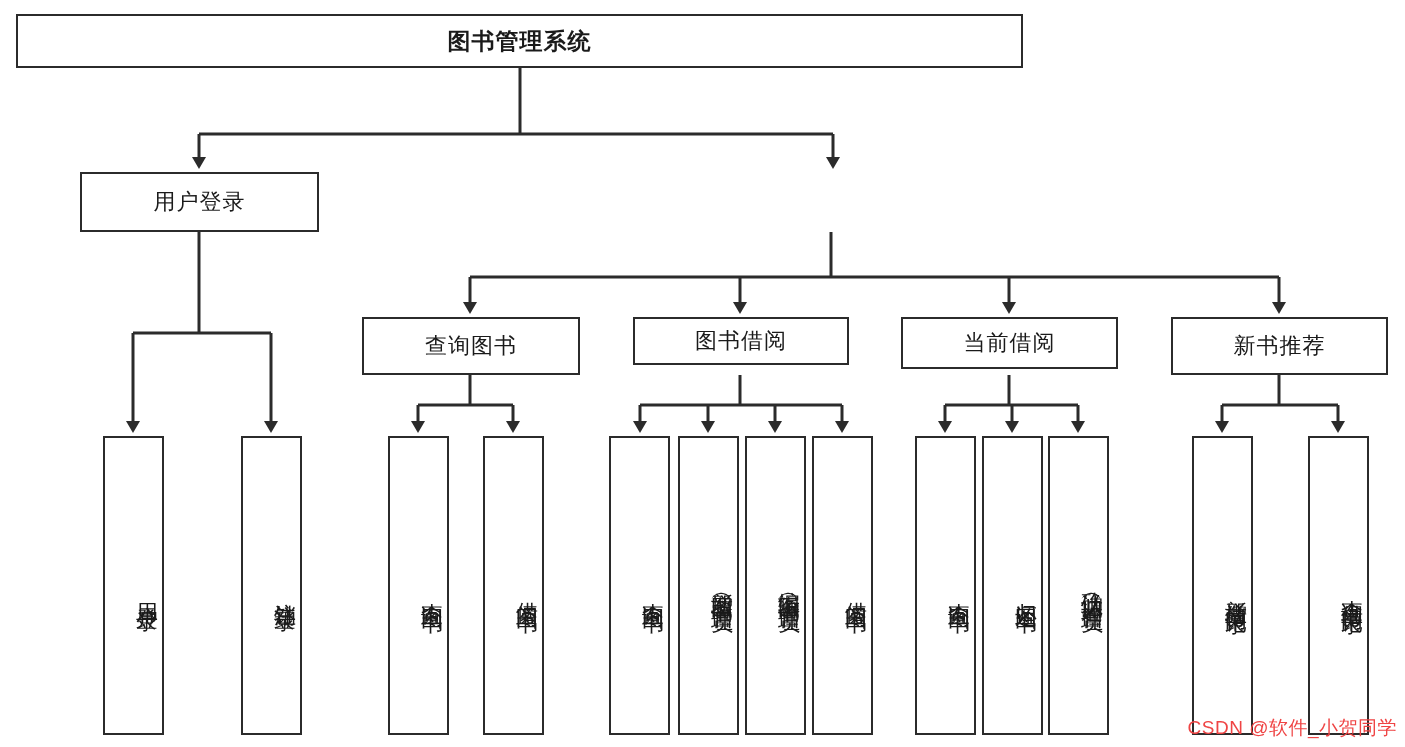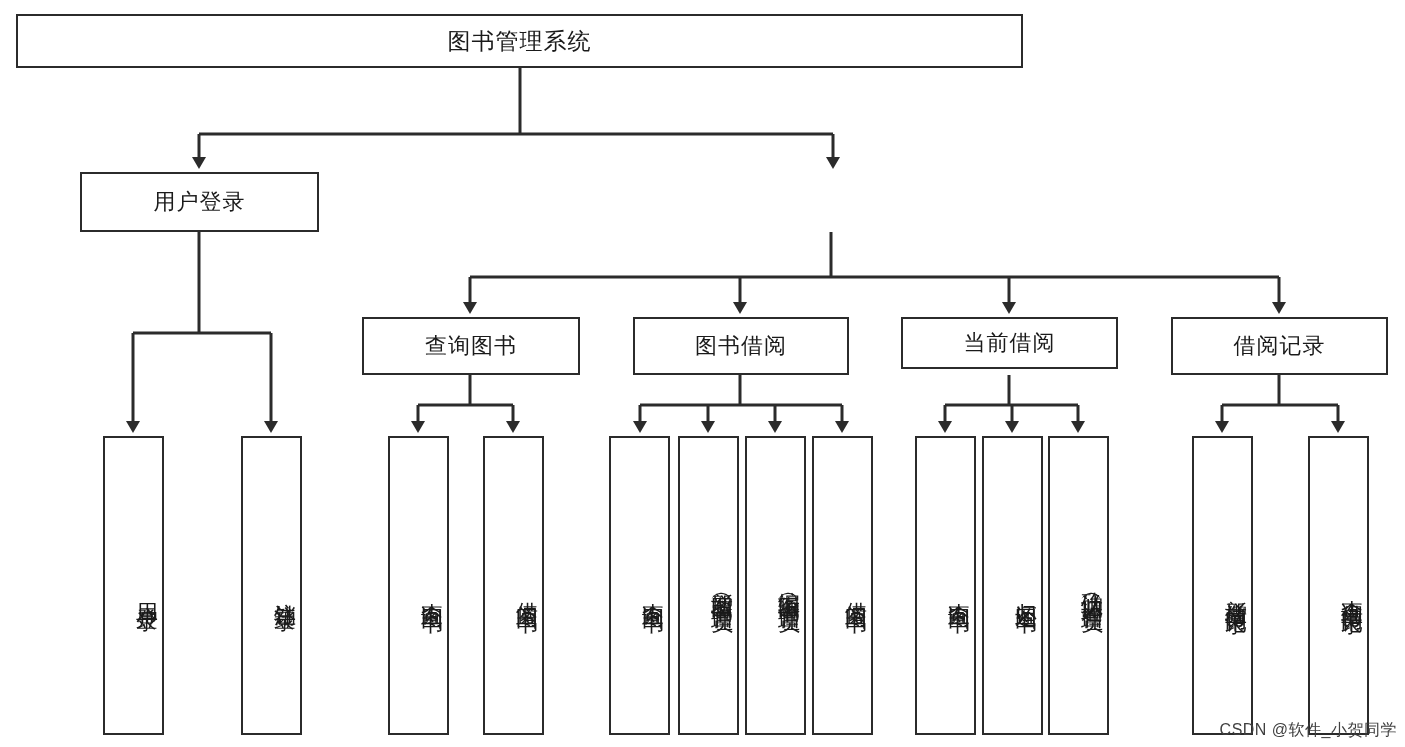--- a/index.html
+++ b/index.html
@@ -38,20 +38,21 @@
     letter-spacing: 3px;
     padding-top: 10px;
     align-items: flex-start;
     justify-content: center;
   }
   .node.vert.tall {
     padding-top: 4px;
   }
   #root-node {
     font-size: 23px;
+    font-weight: bold;
   }
   svg.wires {
     position: absolute;
     left: 0;
     top: 0;
     width: 1405px;
     height: 747px;
     pointer-events: none;
   }
   .wire {
@@ -59,22 +60,22 @@
     stroke-width: 3;
     fill: none;
   }
   .arrowhead {
     fill: #2b2b2b;
   }
   #watermark {
     position: absolute;
     right: 8px;
     bottom: 6px;
-    font-size: 16px;
-    color: #404040;
+    font-size: 19px;
+    color: #ef4444;
     white-space: nowrap;
     letter-spacing: 0.5px;
   }
 </style>
 </head>
 <body>
 
 <div id="canvas">
 
   <svg class="wires" viewBox="0 0 1405 747">
@@ -125,25 +126,25 @@
     <path class="wire" d="M1338,405 L1338,422" marker-end="url(#ah)"></path>
   </svg>
 
   <div class="node horiz" id="root-node" style="left:16px; top:14px; width:1007px; height:54px;">图书管理系统</div>
 
   <div class="node horiz" style="left:80px; top:172px; width:239px; height:60px;">用户登录</div>
 
 
   <div class="node horiz" style="left:362px; top:317px; width:218px; height:58px;">查询图书</div>
 
-  <div class="node horiz" style="left:633px; top:317px; width:216px; height:58px;">图书借阅</div>
+  <div class="node horiz" style="left:633px; top:317px; width:216px; height:48px;">图书借阅</div>
 
   <div class="node horiz" style="left:901px; top:317px; width:217px; height:52px;">当前借阅</div>
 
-  <div class="node horiz" style="left:1171px; top:317px; width:217px; height:58px;">借阅记录</div>
+  <div class="node horiz" style="left:1171px; top:317px; width:217px; height:58px;">新书推荐</div>
 
   <div class="node vert" style="left:103px; top:436px; width:61px; height:299px;">用户登录</div>
 
   <div class="node vert" style="left:241px; top:436px; width:61px; height:299px;">注销登录</div>
 
   <div class="node vert" style="left:388px; top:436px; width:61px; height:299px;">查询图书</div>
 
   <div class="node vert" style="left:483px; top:436px; width:61px; height:299px;">借阅图书</div>
 
   <div class="node vert" style="left:609px; top:436px; width:61px; height:299px;">查询图书</div>

